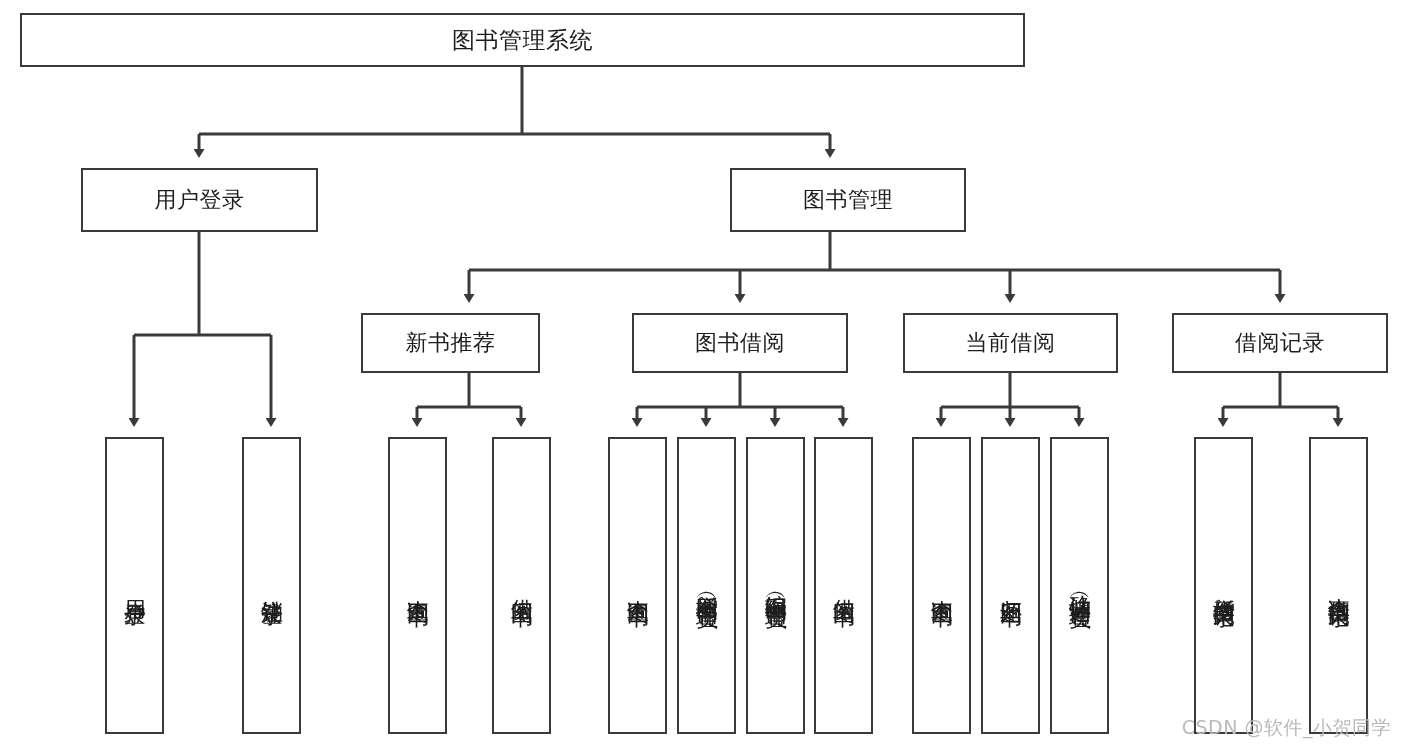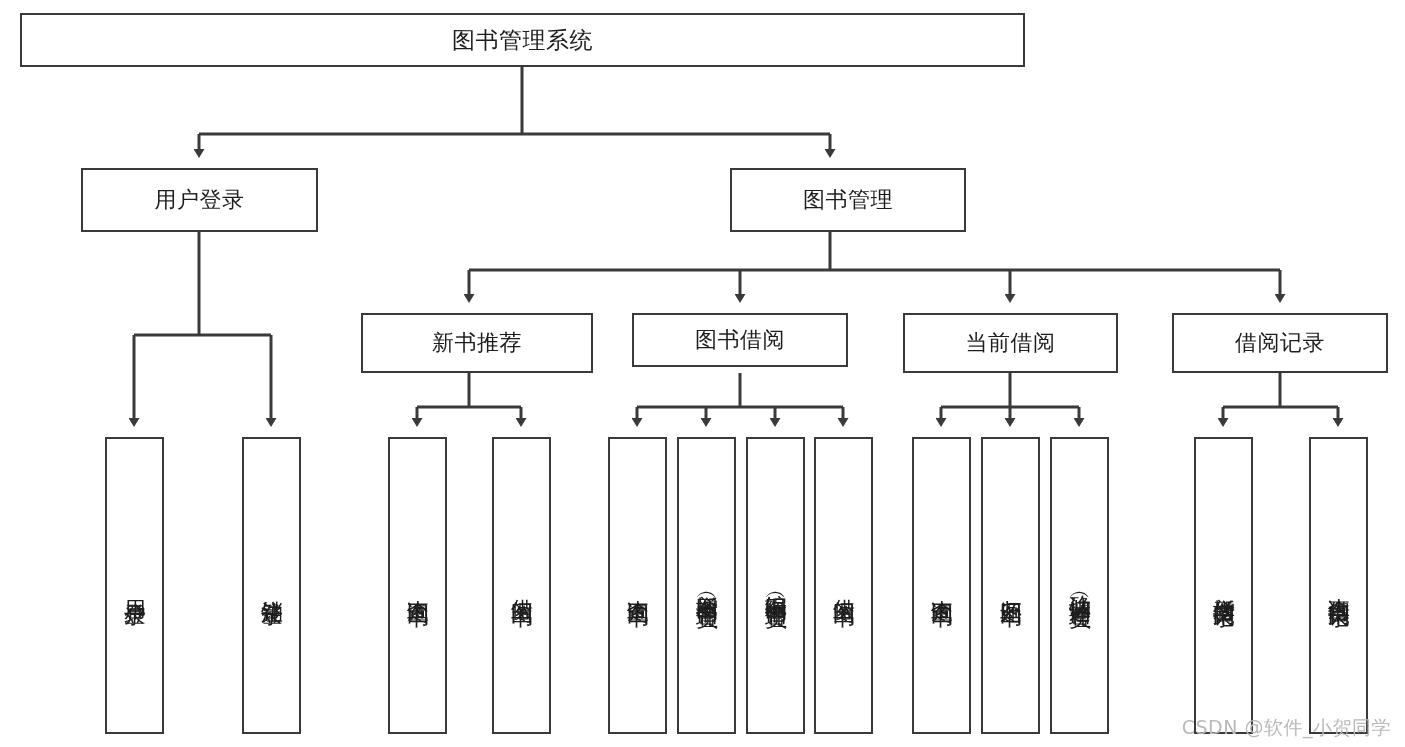--- a/index.html
+++ b/index.html
@@ -130,24 +130,24 @@
     <span class="label">图书管理系统</span>
   </div>
 
   <div class="node node-l2" style="left:81px; top:168px; width:237px; height:64px;">
     <span class="label">用户登录</span>
   </div>
   <div class="node node-l2" style="left:712px; top:168px; width:236px; height:64px;margin-left:18px;">
     <span class="label">图书管理</span>
   </div>
 
-  <div class="node node-l3" style="left:361px; top:313px; width:232px; height:60px;">
+  <div class="node node-l3" style="left:361px; top:313px; width:179px; height:60px;">
     <span class="label">新书推荐</span>
   </div>
-  <div class="node node-l3" style="left:632px; top:313px; width:216px; height:54px;">
+  <div class="node node-l3" style="left:632px; top:313px; width:216px; height:60px;">
     <span class="label">图书借阅</span>
   </div>
   <div class="node node-l3" style="left:1172px; top:313px; width:216px; height:60px;">
     <span class="label">借阅记录</span>
   </div>
   <div class="node node-l3" style="left:903px; top:313px; width:215px; height:60px;">
     <span class="label">当前借阅</span>
   </div>
 
   <div class="node node-leaf" style="left:105px; top:437px; width:59px; height:297px;">

